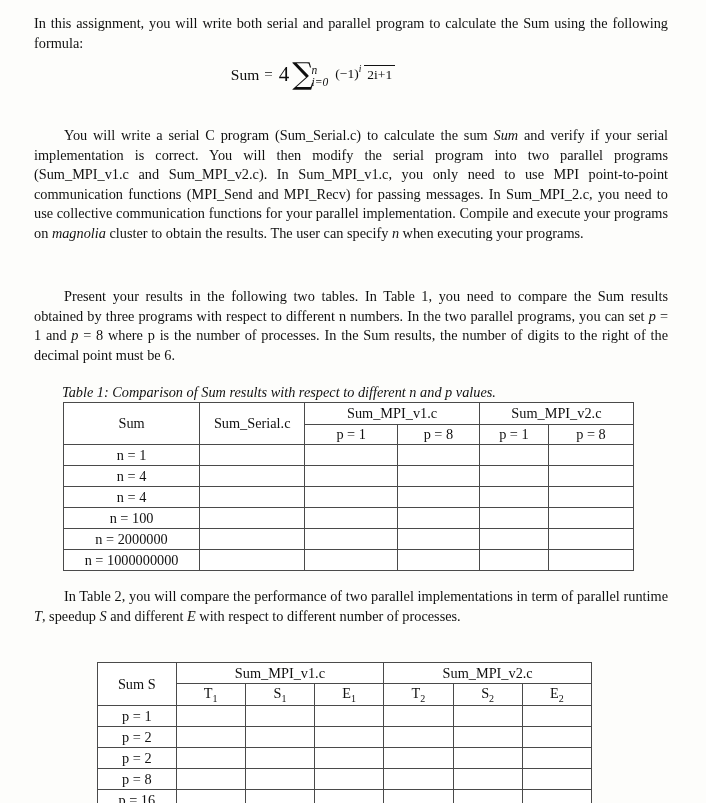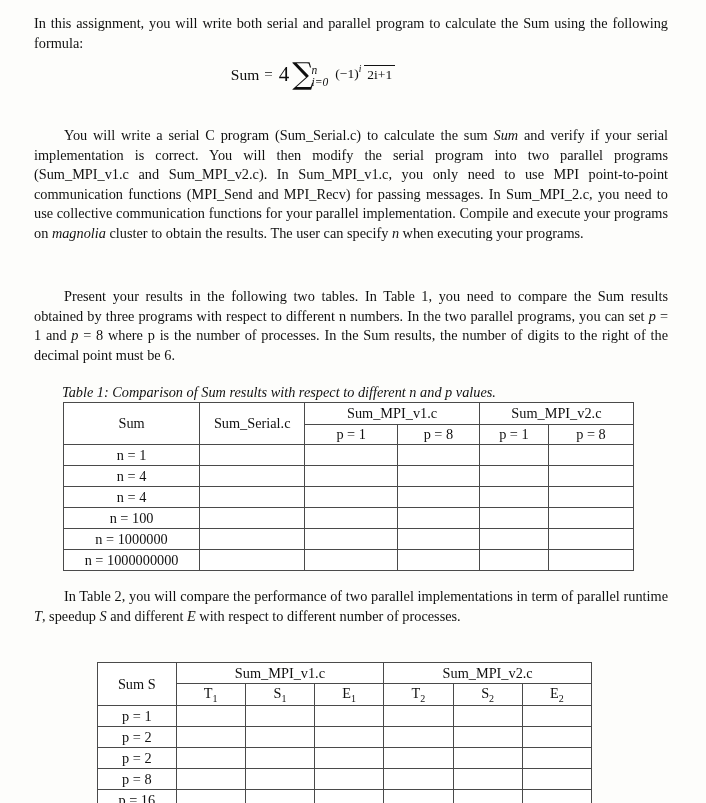--- a/index.html
+++ b/index.html
@@ -270,21 +270,21 @@
         </tr>
         <tr>
           <td class="t1-c0 rowlabel">n = 100</td>
           <td class="t1-c1 rowlabel"></td>
           <td class="t1-c2 rowlabel"></td>
           <td class="t1-c3 rowlabel"></td>
           <td class="t1-c4 rowlabel"></td>
           <td class="t1-c5 rowlabel"></td>
         </tr>
         <tr>
-          <td class="t1-c0 rowlabel">n = 1000000</td>
+          <td class="t1-c0 rowlabel">n = 2000000</td>
           <td class="t1-c1 rowlabel"></td>
           <td class="t1-c2 rowlabel"></td>
           <td class="t1-c3 rowlabel"></td>
           <td class="t1-c4 rowlabel"></td>
           <td class="t1-c5 rowlabel"></td>
         </tr>
         <tr>
           <td class="t1-c0 rowlabel">n = 1000000000</td>
           <td class="t1-c1 rowlabel"></td>
           <td class="t1-c2 rowlabel"></td>

